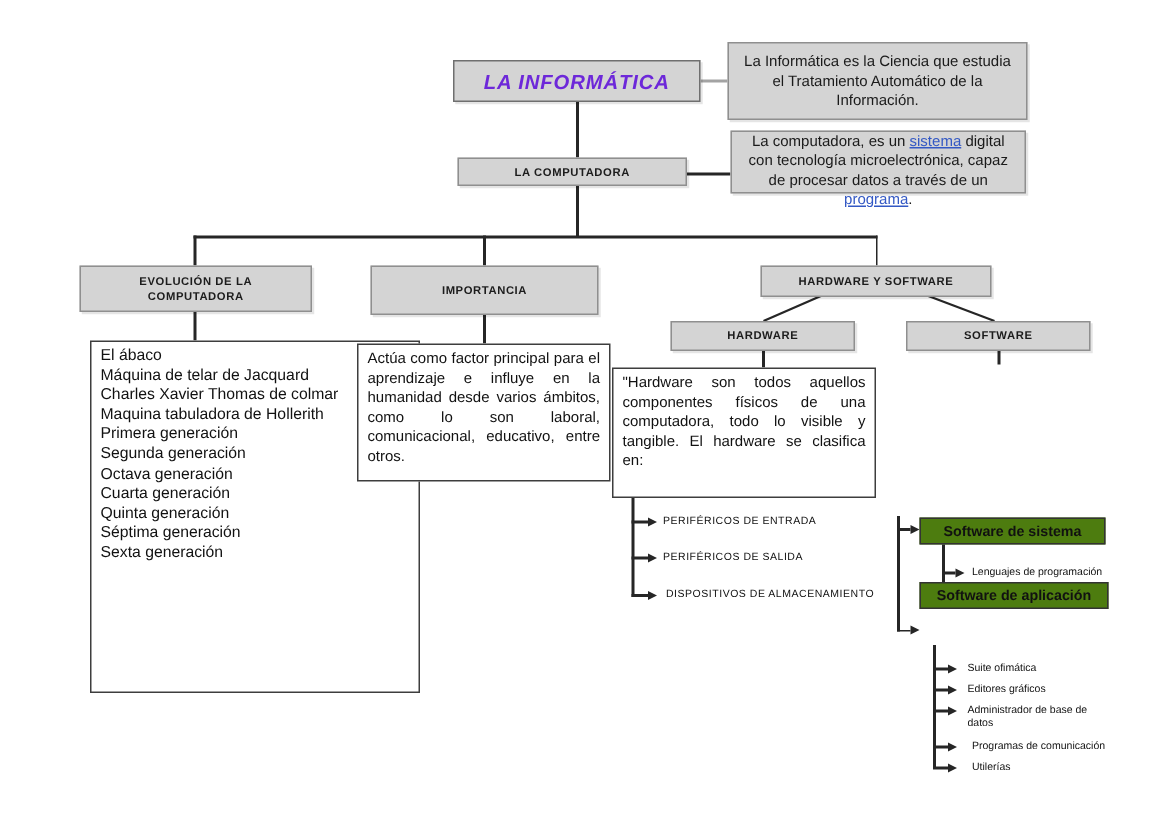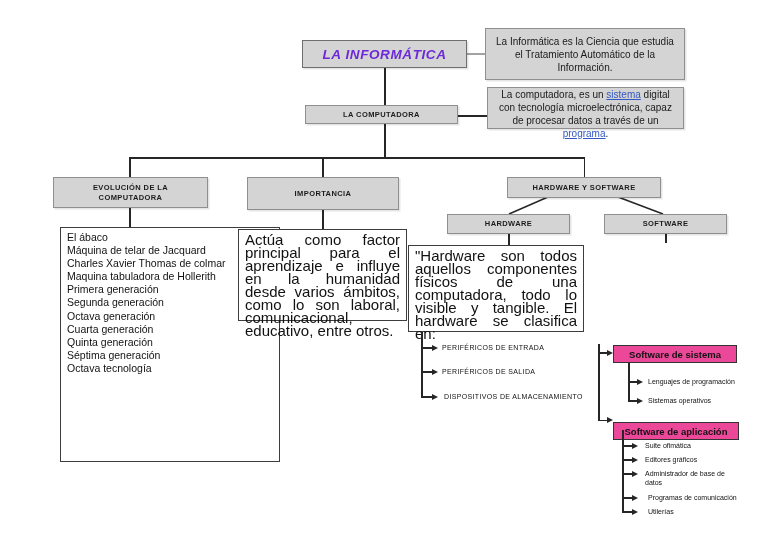--- a/index.html
+++ b/index.html
@@ -13,23 +13,23 @@
     background:#d4d4d4;border:1px solid #8f8f8f;
     box-shadow:1.5px 1.5px 0 rgba(0,0,0,.10);
     display:flex;flex-direction:column;align-items:center;justify-content:center;
     text-align:center;box-sizing:border-box;
   }
   .hd{font-weight:bold;font-size:7.5px;letter-spacing:.4px;color:#1c1c1c;line-height:9.5px;}
   .title-main{font-weight:bold;font-style:italic;font-size:13.5px;letter-spacing:.6px;color:#6d28d9;}
   .ctext{font-size:10px;line-height:13px;text-align:center;color:#1a1a1a;padding:15px 6px;}
   
   .wbox{background:#fff;border:1.5px solid #3d3d3d;box-sizing:border-box;}
-  .jtext{font-size:15px;line-height:13px;text-align:justify;color:#111;padding:3px 6px;box-sizing:border-box;}
+  .jtext{font-size:10px;line-height:13px;text-align:justify;color:#111;padding:3px 6px;box-sizing:border-box;}
   .evo-item{font-size:10.5px;line-height:13.1px;text-align:justify;color:#111;}
-  .sbox{background:#ec4899;border:1.2px solid #333;box-sizing:border-box;display:flex;align-items:center;justify-content:center;}
+  .sbox{background:#4d7c0f;border:1.2px solid #333;box-sizing:border-box;display:flex;align-items:center;justify-content:center;}
   .sbox-label{font-weight:bold;font-size:9.5px;color:#111;}
   
   .line{background:#262626;}
   .gline{background:#a3a3a3;}
   .vline{width:1.5px;}
   .hline{height:1.5px;}
   
   .arr{width:0;height:0;border-top:3.2px solid transparent;border-bottom:3.2px solid transparent;border-left:6px solid #262626;}
   
   .caps-label{font-size:7px;letter-spacing:.35px;color:#111;line-height:8.5px;white-space:nowrap;}
@@ -94,21 +94,21 @@
     <div class="evo-item">El ábaco</div>
     <div class="evo-item">Máquina de telar de Jacquard</div>
     <div class="evo-item">Charles Xavier Thomas de colmar</div>
     <div class="evo-item">Maquina tabuladora de Hollerith</div>
     <div class="evo-item">Primera generación</div>
     <div class="evo-item">Segunda generación</div>
     <div class="evo-item">Octava generación</div>
     <div class="evo-item">Cuarta generación</div>
     <div class="evo-item">Quinta generación</div>
     <div class="evo-item">Séptima generación</div>
-    <div class="evo-item">Octava tecnología</div>
+    <div class="evo-item">Sexta generación</div>
   </div>
 
   <div class="abs wbox jtext" style="left:238px;top:229px;width:169px;height:92px;border-width:1.2px;">
     <span>Actúa como factor principal para el aprendizaje e influye en la humanidad desde varios ámbitos, como lo son laboral, comunicacional, educativo, entre otros.</span>
   </div>
 
   <div class="abs wbox jtext" style="left:408px;top:245px;width:176px;height:87px;">
     <span>"Hardware son todos aquellos componentes físicos de una computadora, todo lo visible y tangible. El hardware se clasifica en:</span>
   </div>
   <div class="abs line vline" style="left:421px;top:332px;height:66px;"></div>
@@ -137,21 +137,21 @@
   <div class="abs line hline" style="left:628px;top:381px;width:9px;"></div>
   <div class="abs arr" style="left:637px;top:379px;"></div>
   <div class="abs tiny-label" style="left:648px;top:378px;">Lenguajes de programación</div>
 
   <div class="abs line hline" style="left:628px;top:400px;width:9px;"></div>
   <div class="abs arr" style="left:637px;top:398px;"></div>
   <div class="abs tiny-label" style="left:648px;top:397px;">Sistemas operativos</div>
 
   <div class="abs line hline" style="left:598px;top:419.5px;width:9px;"></div>
   <div class="abs arr" style="left:607px;top:417px;"></div>
-  <div class="abs sbox" style="left:613px;top:422px;width:126px;height:18px;">
+  <div class="abs sbox" style="left:613px;top:388px;width:126px;height:18px;">
     <span class="sbox-label">Software de aplicación</span>
   </div>
   <div class="abs line vline" style="left:622px;top:430px;height:82px;"></div>
 
   <div class="abs line hline" style="left:622px;top:445px;width:10px;"></div>
   <div class="abs arr" style="left:632px;top:443px;"></div>
   <div class="abs tiny-label" style="left:645px;top:442px;">Suite ofimática</div>
 
   <div class="abs line hline" style="left:622px;top:459px;width:10px;"></div>
   <div class="abs arr" style="left:632px;top:457px;"></div>

